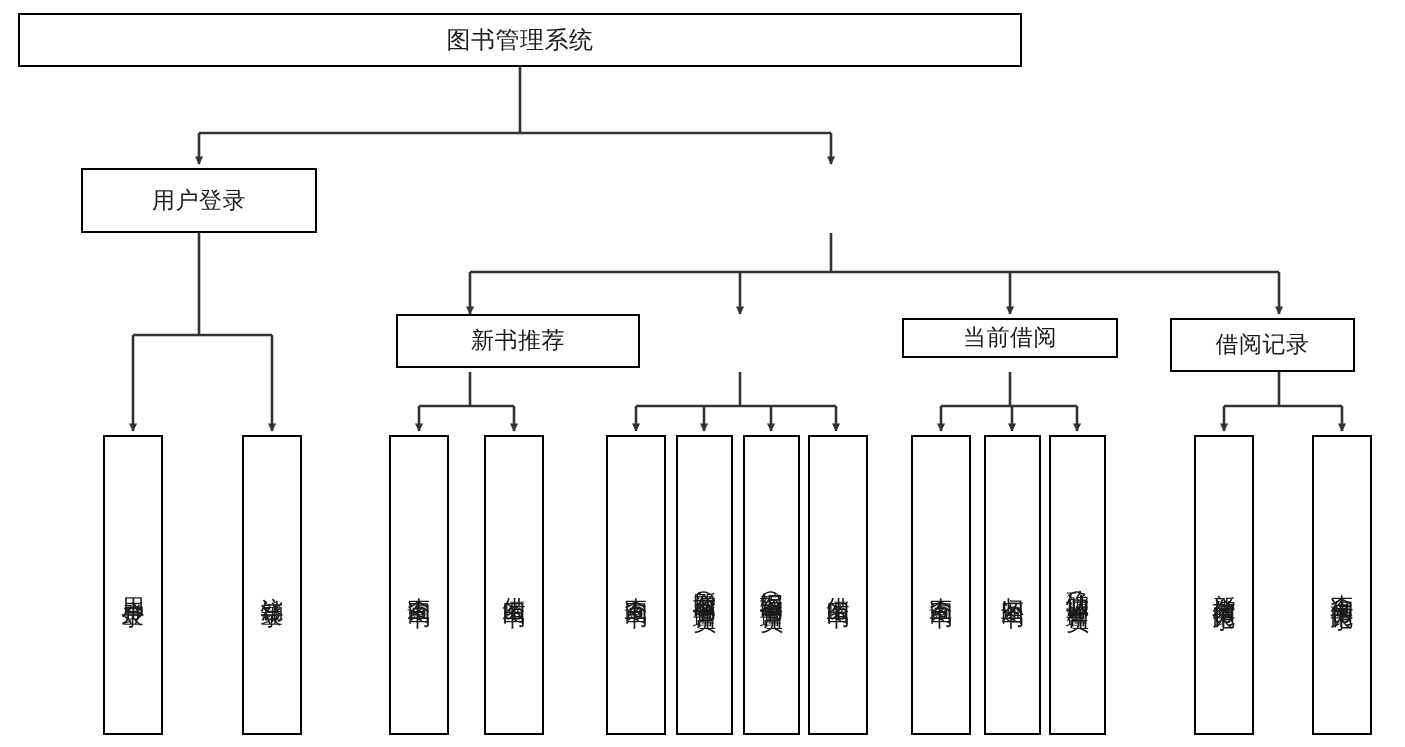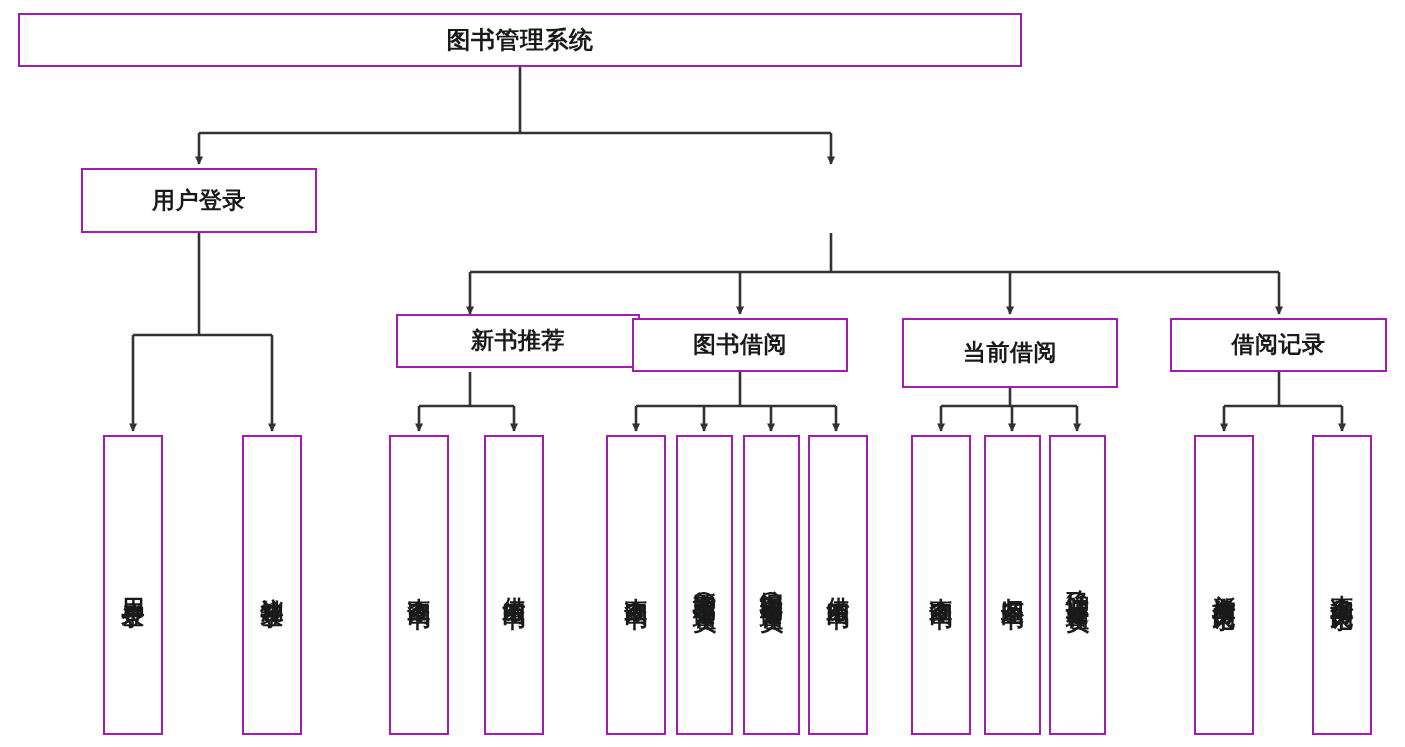--- a/index.html
+++ b/index.html
@@ -23,26 +23,25 @@
     left: 0;
     top: 0;
     width: 1405px;
     height: 747px;
     pointer-events: none;
   }
   .node {
     position: absolute;
     box-sizing: border-box;
     background: #ffffff;
-    border: 2px solid #a21caf;
+    border: 2px solid #000000;
     display: flex;
     align-items: center;
     justify-content: center;
     color: #1a1a1a;
-    font-weight: bold;
   }
   .node-h {
     font-size: 23px;
     letter-spacing: 0.5px;
     line-height: 1.2;
     white-space: nowrap;
   }
   .node-root {
     font-size: 24px;
   }
@@ -134,29 +133,26 @@
 
   <div class="node node-h" style="left:81px; top:168px; width:236px; height:65px;">
     <span>用户登录</span>
   </div>
 
 
   <div class="node node-h" style="left:362px; top:314px; width:244px; height:54px;margin-left:34px;">
     <span>新书推荐</span>
   </div>
 
-  <div class="node node-h" style="left:632px; top:318px; width:216px; height:54px;">
-    <span>图书借阅</span>
-  </div>
-
-  <div class="node node-h" style="left:902px; top:318px; width:216px; height:70px;">
+
+  <div class="node node-h" style="left:902px; top:318px; width:216px; height:40px;">
     <span>当前借阅</span>
   </div>
 
-  <div class="node node-h" style="left:1170px; top:318px; width:217px; height:54px;">
+  <div class="node node-h" style="left:1170px; top:318px; width:185px; height:54px;">
     <span>借阅记录</span>
   </div>
 
   <div class="node node-v" style="left:103px; top:435px; width:60px; height:300px;">
     <span>用户登录</span>
   </div>
 
   <div class="node node-v" style="left:242px; top:435px; width:60px; height:300px;">
     <span>注销登录</span>
   </div>

